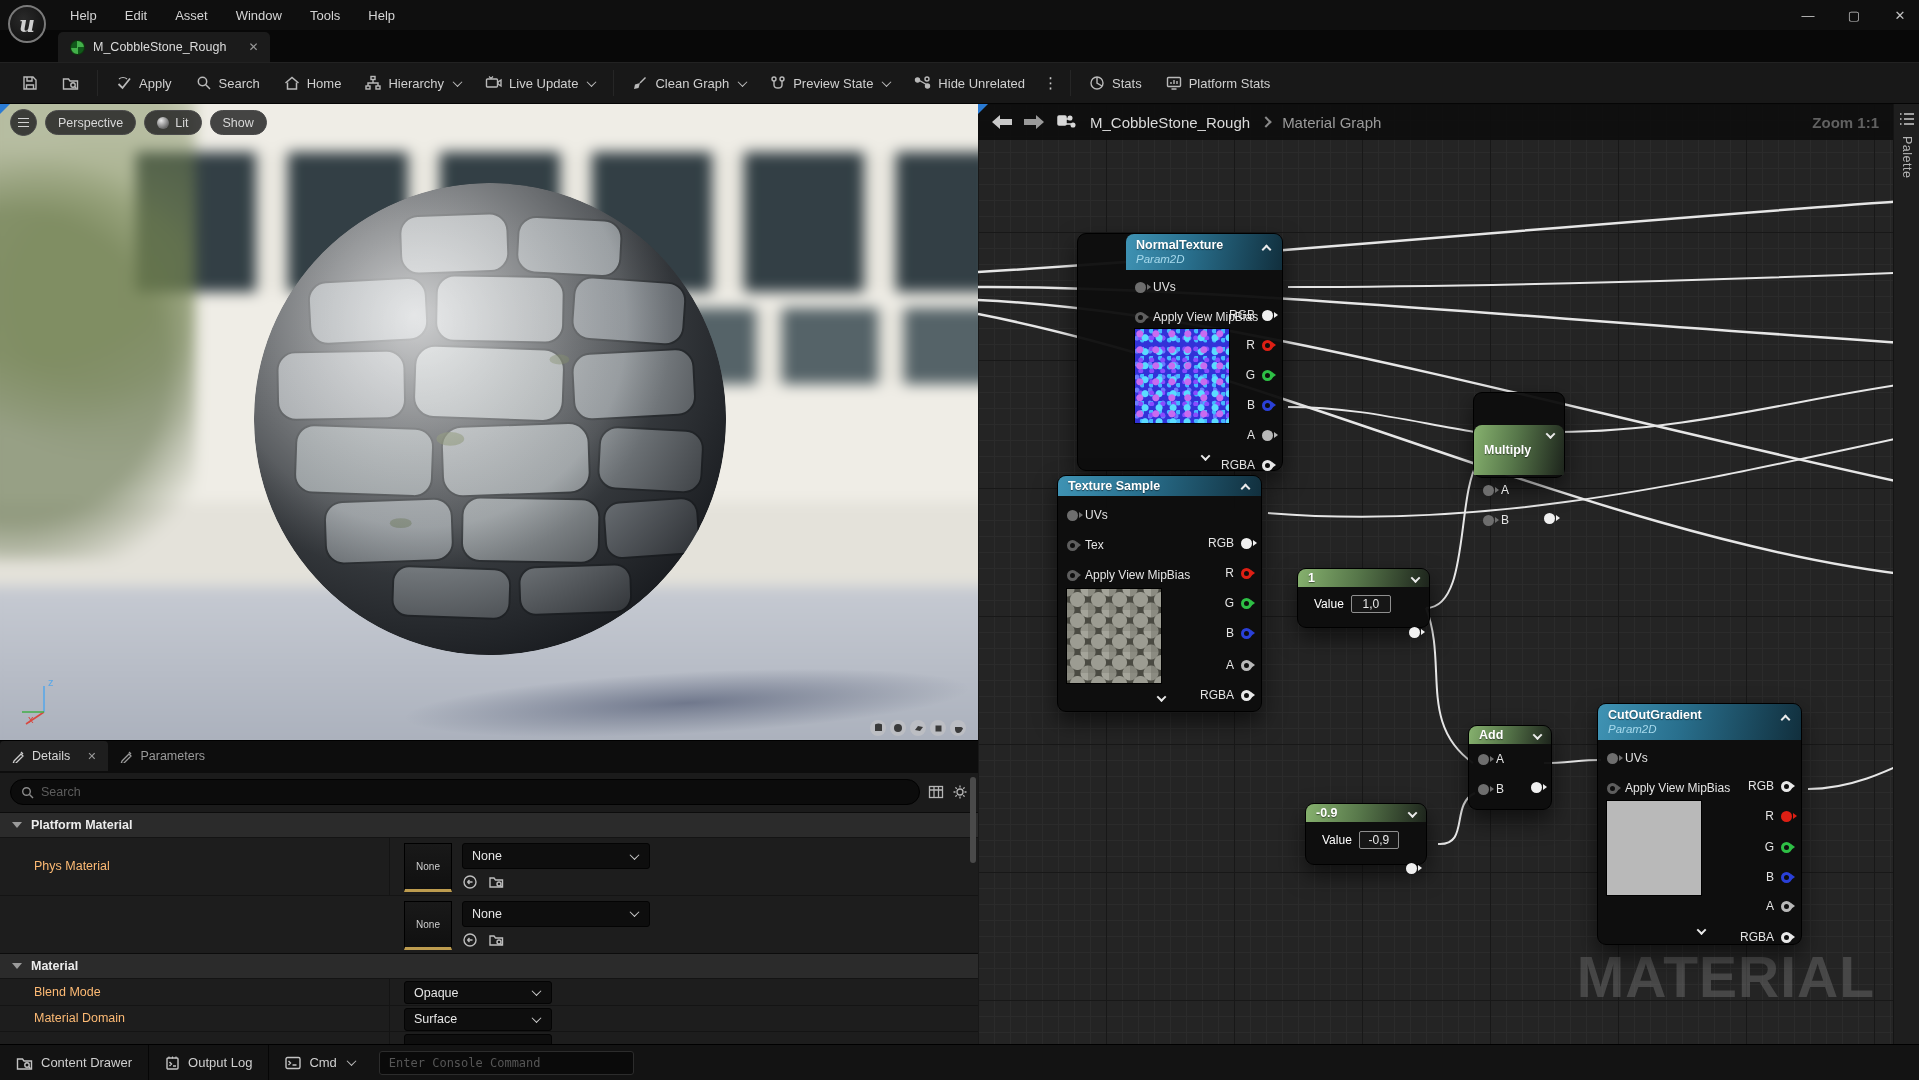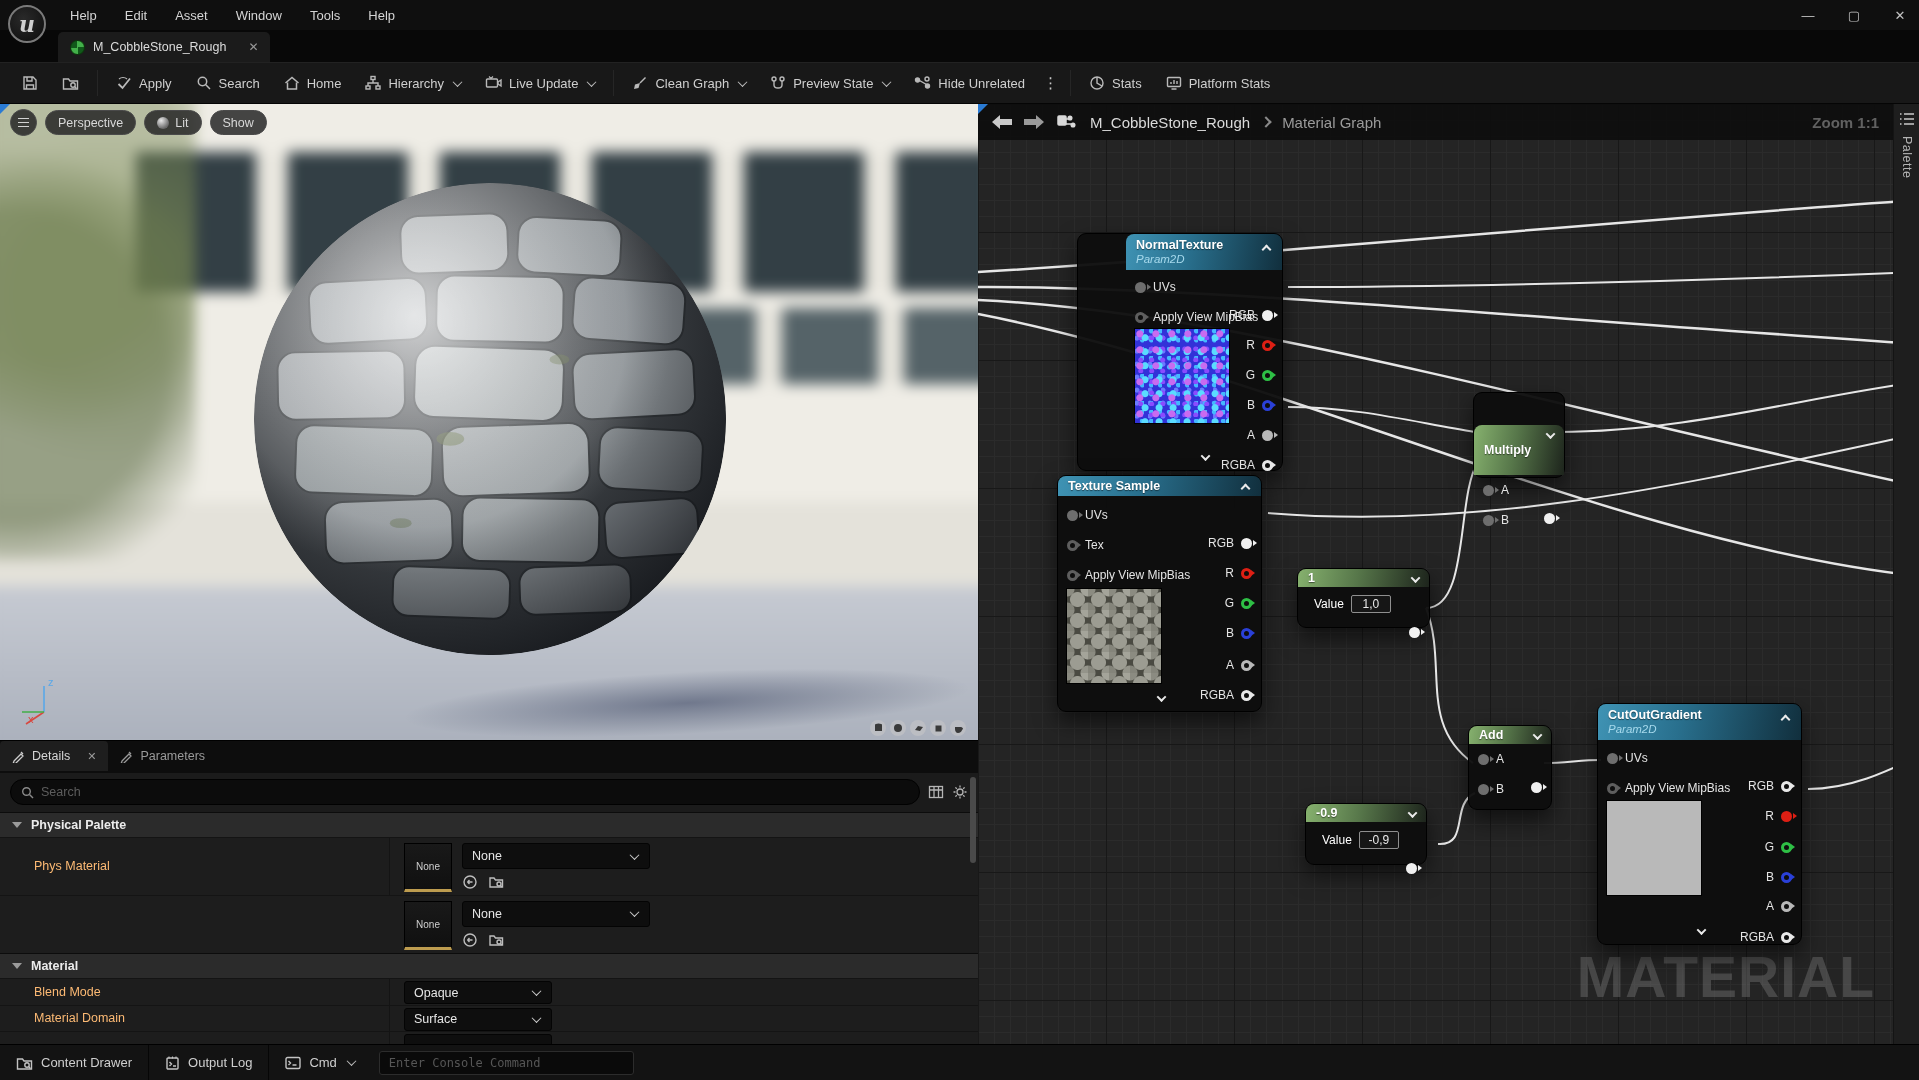--- a/index.html
+++ b/index.html
@@ -458,21 +458,21 @@
               <path d="M1.5 6h13M6 2.5v11M10.5 2.5v11"></path>
             </svg>
           <svg class="icon" width="16" height="16" viewBox="0 0 16 16" fill="none" stroke="#b5b5b5" stroke-width="1.3">
               <circle cx="8" cy="8" r="3"></circle>
               <path d="M8 1.5v2M8 12.5v2M1.5 8h2M12.5 8h2M3.4 3.4l1.4 1.4M11.2 11.2l1.4 1.4M12.6 3.4l-1.4 1.4M4.8 11.2l-1.4 1.4"></path>
             </svg>
         </div>
 
         <div class="dcat">
           <span class="tri"></span>
-          <span>Physical Palette</span>
+          <span>Platform Material</span>
         </div>
         <div class="drow asset-row">
           <div class="lbl">Phys Material</div>
           <div class="thumb">None</div>
           <div class="dd asset-dd">
             <span>None</span>
               <span class="chev"></span>
           </div>
           <div class="asset-ops">
             <svg class="icon" width="16" height="16" viewBox="0 0 16 16" fill="none" stroke="#bdbdbd" stroke-width="1.4">

